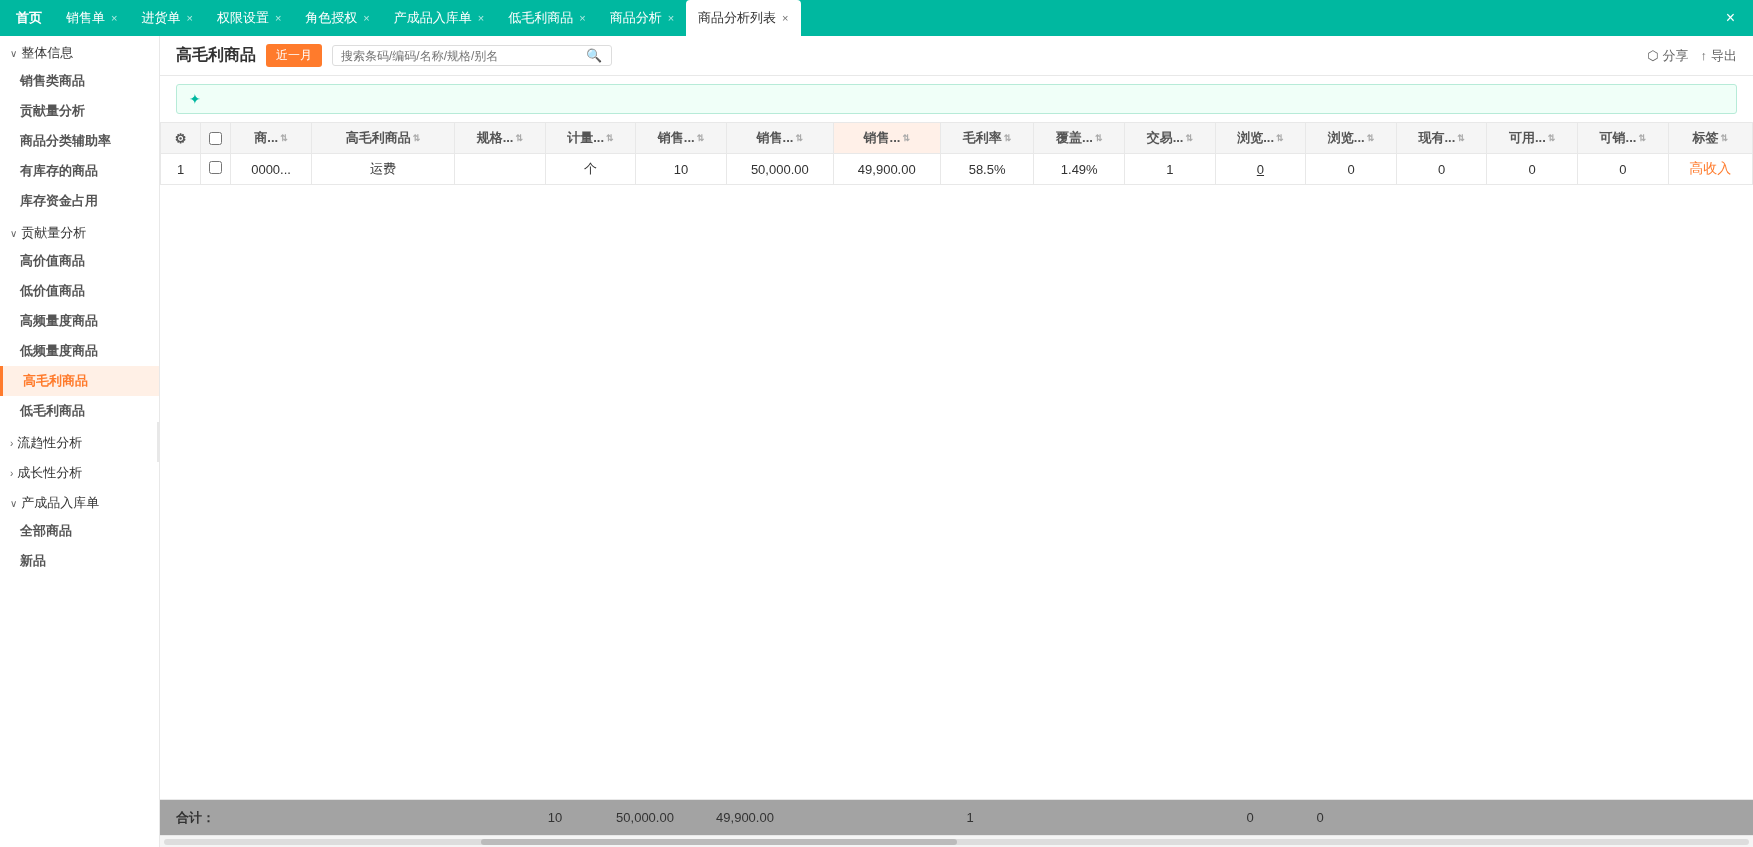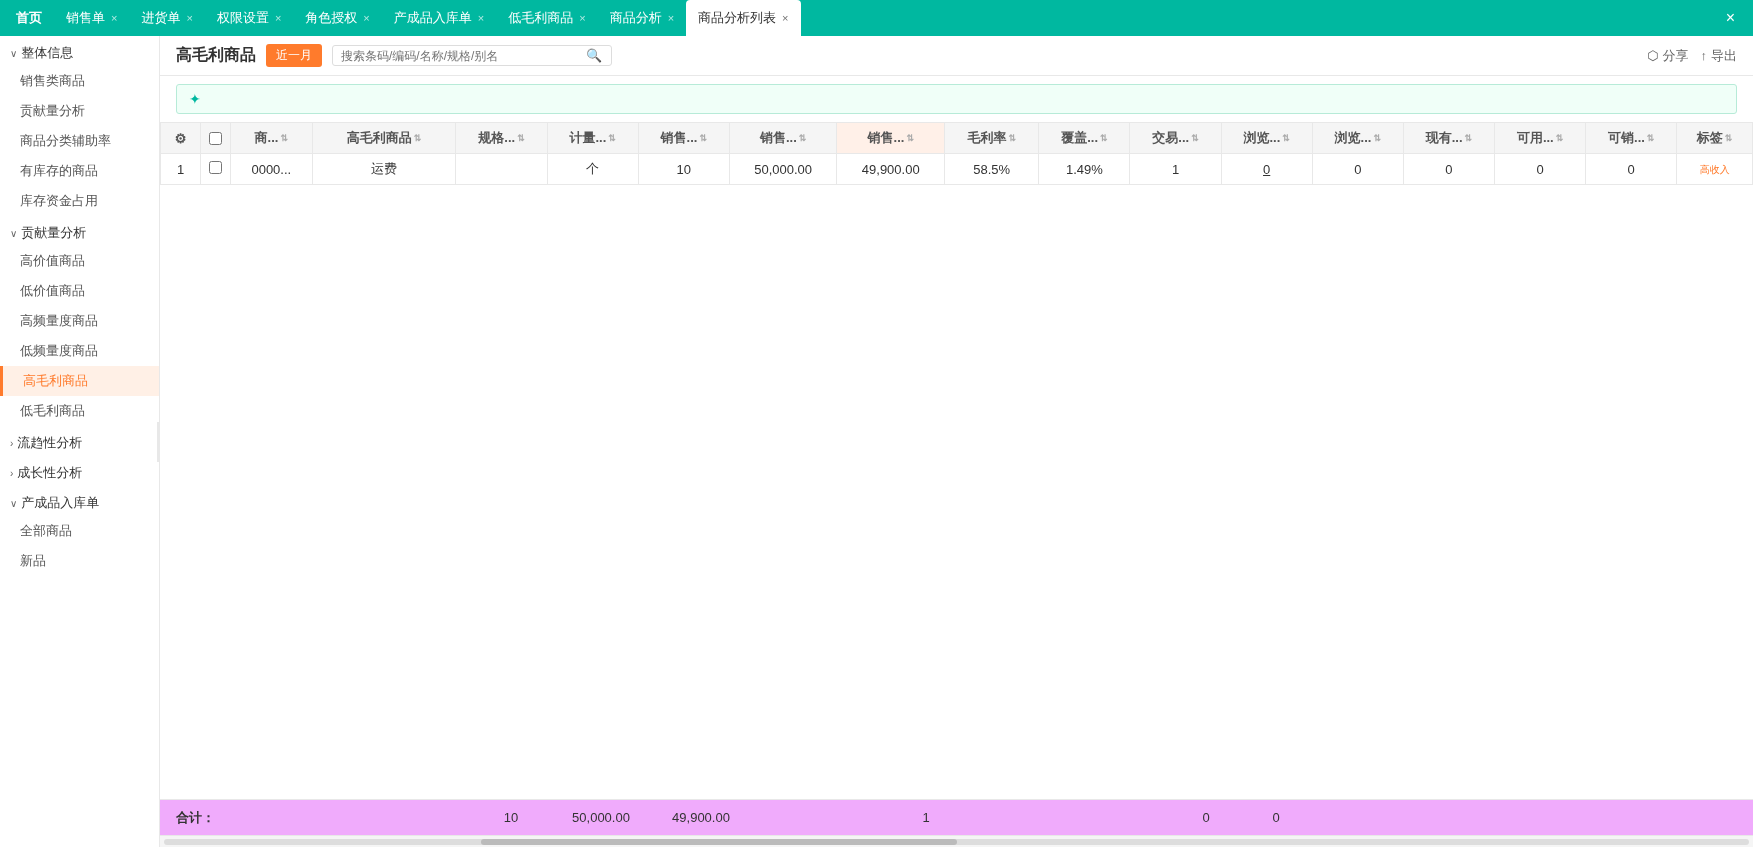--- a/index.html
+++ b/index.html
@@ -100,20 +100,21 @@
       color: #666;
     }
     .sidebar-item {
       padding: 6px 10px 6px 20px;
       color: #555;
       cursor: pointer;
       font-size: 12px;
       white-space: nowrap;
       overflow: hidden;
       text-overflow: ellipsis;
+      font-weight: bold;
     }
     .sidebar-item.active {
       background: #fff0e6;
       color: #ff7b2c;
       border-left: 3px solid #ff7b2c;
     }
 
     
     .content-area {
       flex: 1;
@@ -234,37 +235,38 @@
     }
     tbody td {
       border: 1px solid #e8e8e8;
       padding: 6px 8px;
       text-align: center;
       color: #333;
       white-space: nowrap;
     }
     .tag-high-income {
       color: #ff7b2c;
-      font-size: 10px;
+      font-size: 14px;
     }
     .link-underline {
       color: #333;
       text-decoration: underline;
       cursor: pointer;
     }
 
     
     .footer-total {
       display: flex;
       align-items: center;
       padding: 6px 0;
       border-top: 1px solid #e8e8e8;
-      background: #f0abfc;
+      background: #a3a3a3;
       font-size: 12px;
       flex-shrink: 0;
+      gap: 44px;
     }
     .footer-total-label {
       padding: 0 16px;
       color: #333;
       font-weight: bold;
       white-space: nowrap;
     }
     .footer-total-cells {
       display: flex;
       flex: 1;

